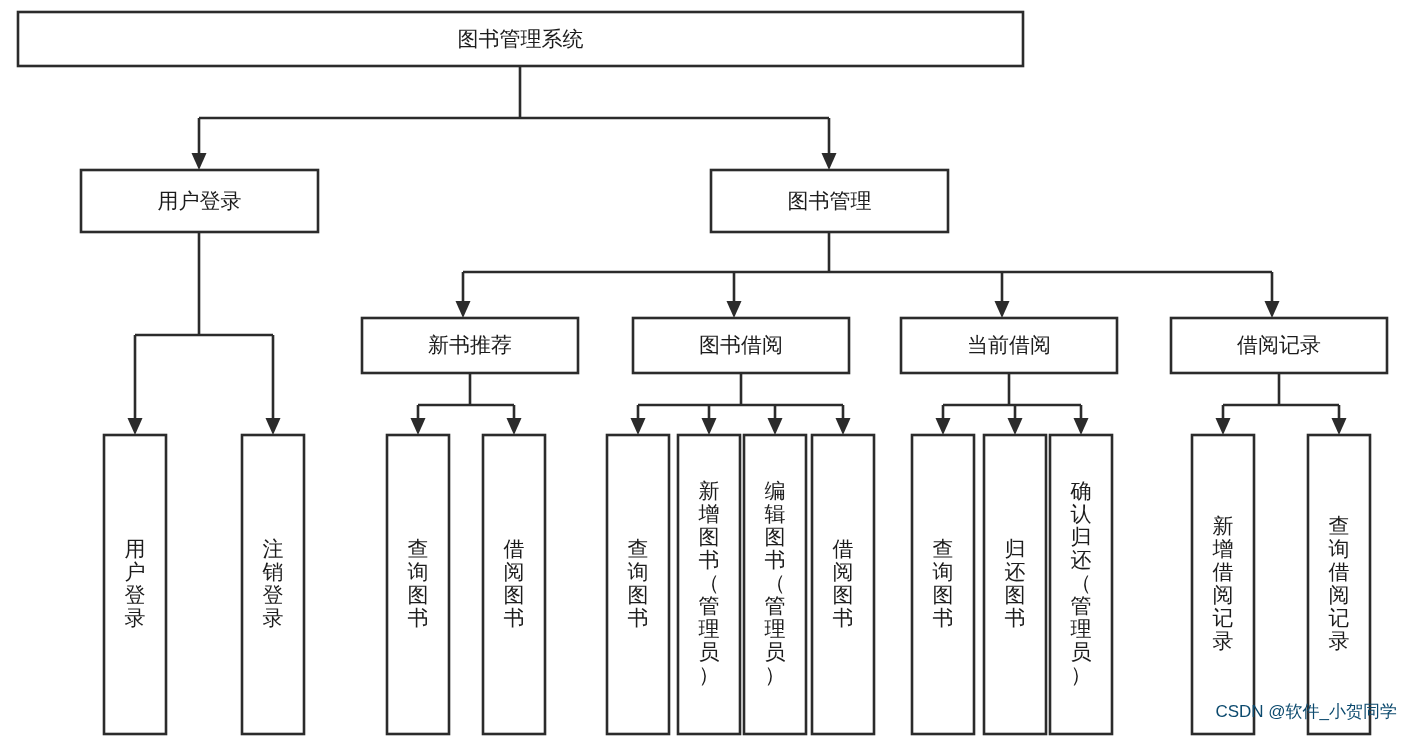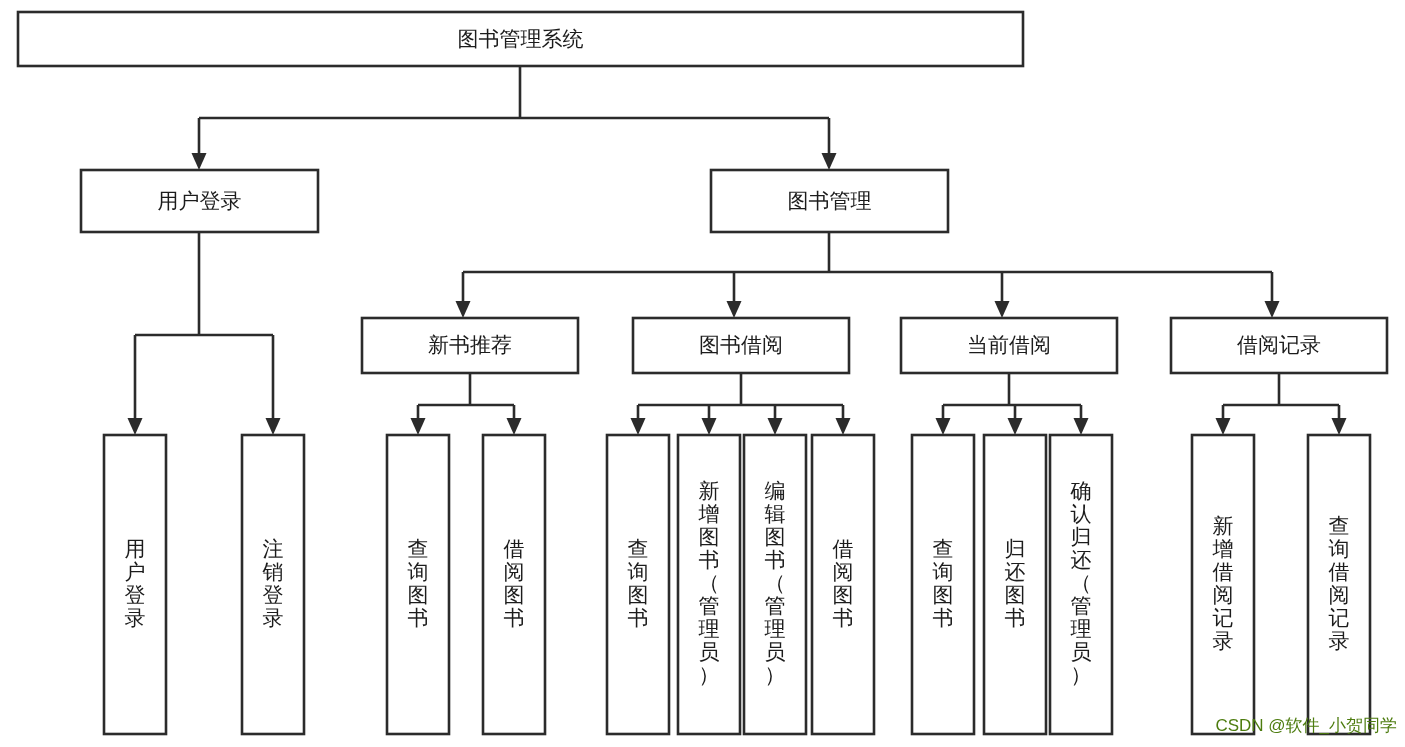--- a/index.html
+++ b/index.html
@@ -48,22 +48,22 @@
   .node-label-h {
     fill: #1c1c1c;
     font-family: "Liberation Sans", "DejaVu Sans", sans-serif;
     font-size: 21px;
     text-anchor: middle;
     dominant-baseline: middle;
   }
   .watermark {
     position: absolute;
     right: 8px;
-    bottom: 10px;
-    color: #4d7c0f;
+    bottom: 24px;
+    color: #0c4a6e;
     font-size: 17px;
     font-family: "Liberation Sans", "DejaVu Sans", sans-serif;
     white-space: nowrap;
     user-select: none;
     margin-top: 41px;
   }
 </style>
 </head>
 <body>
 

